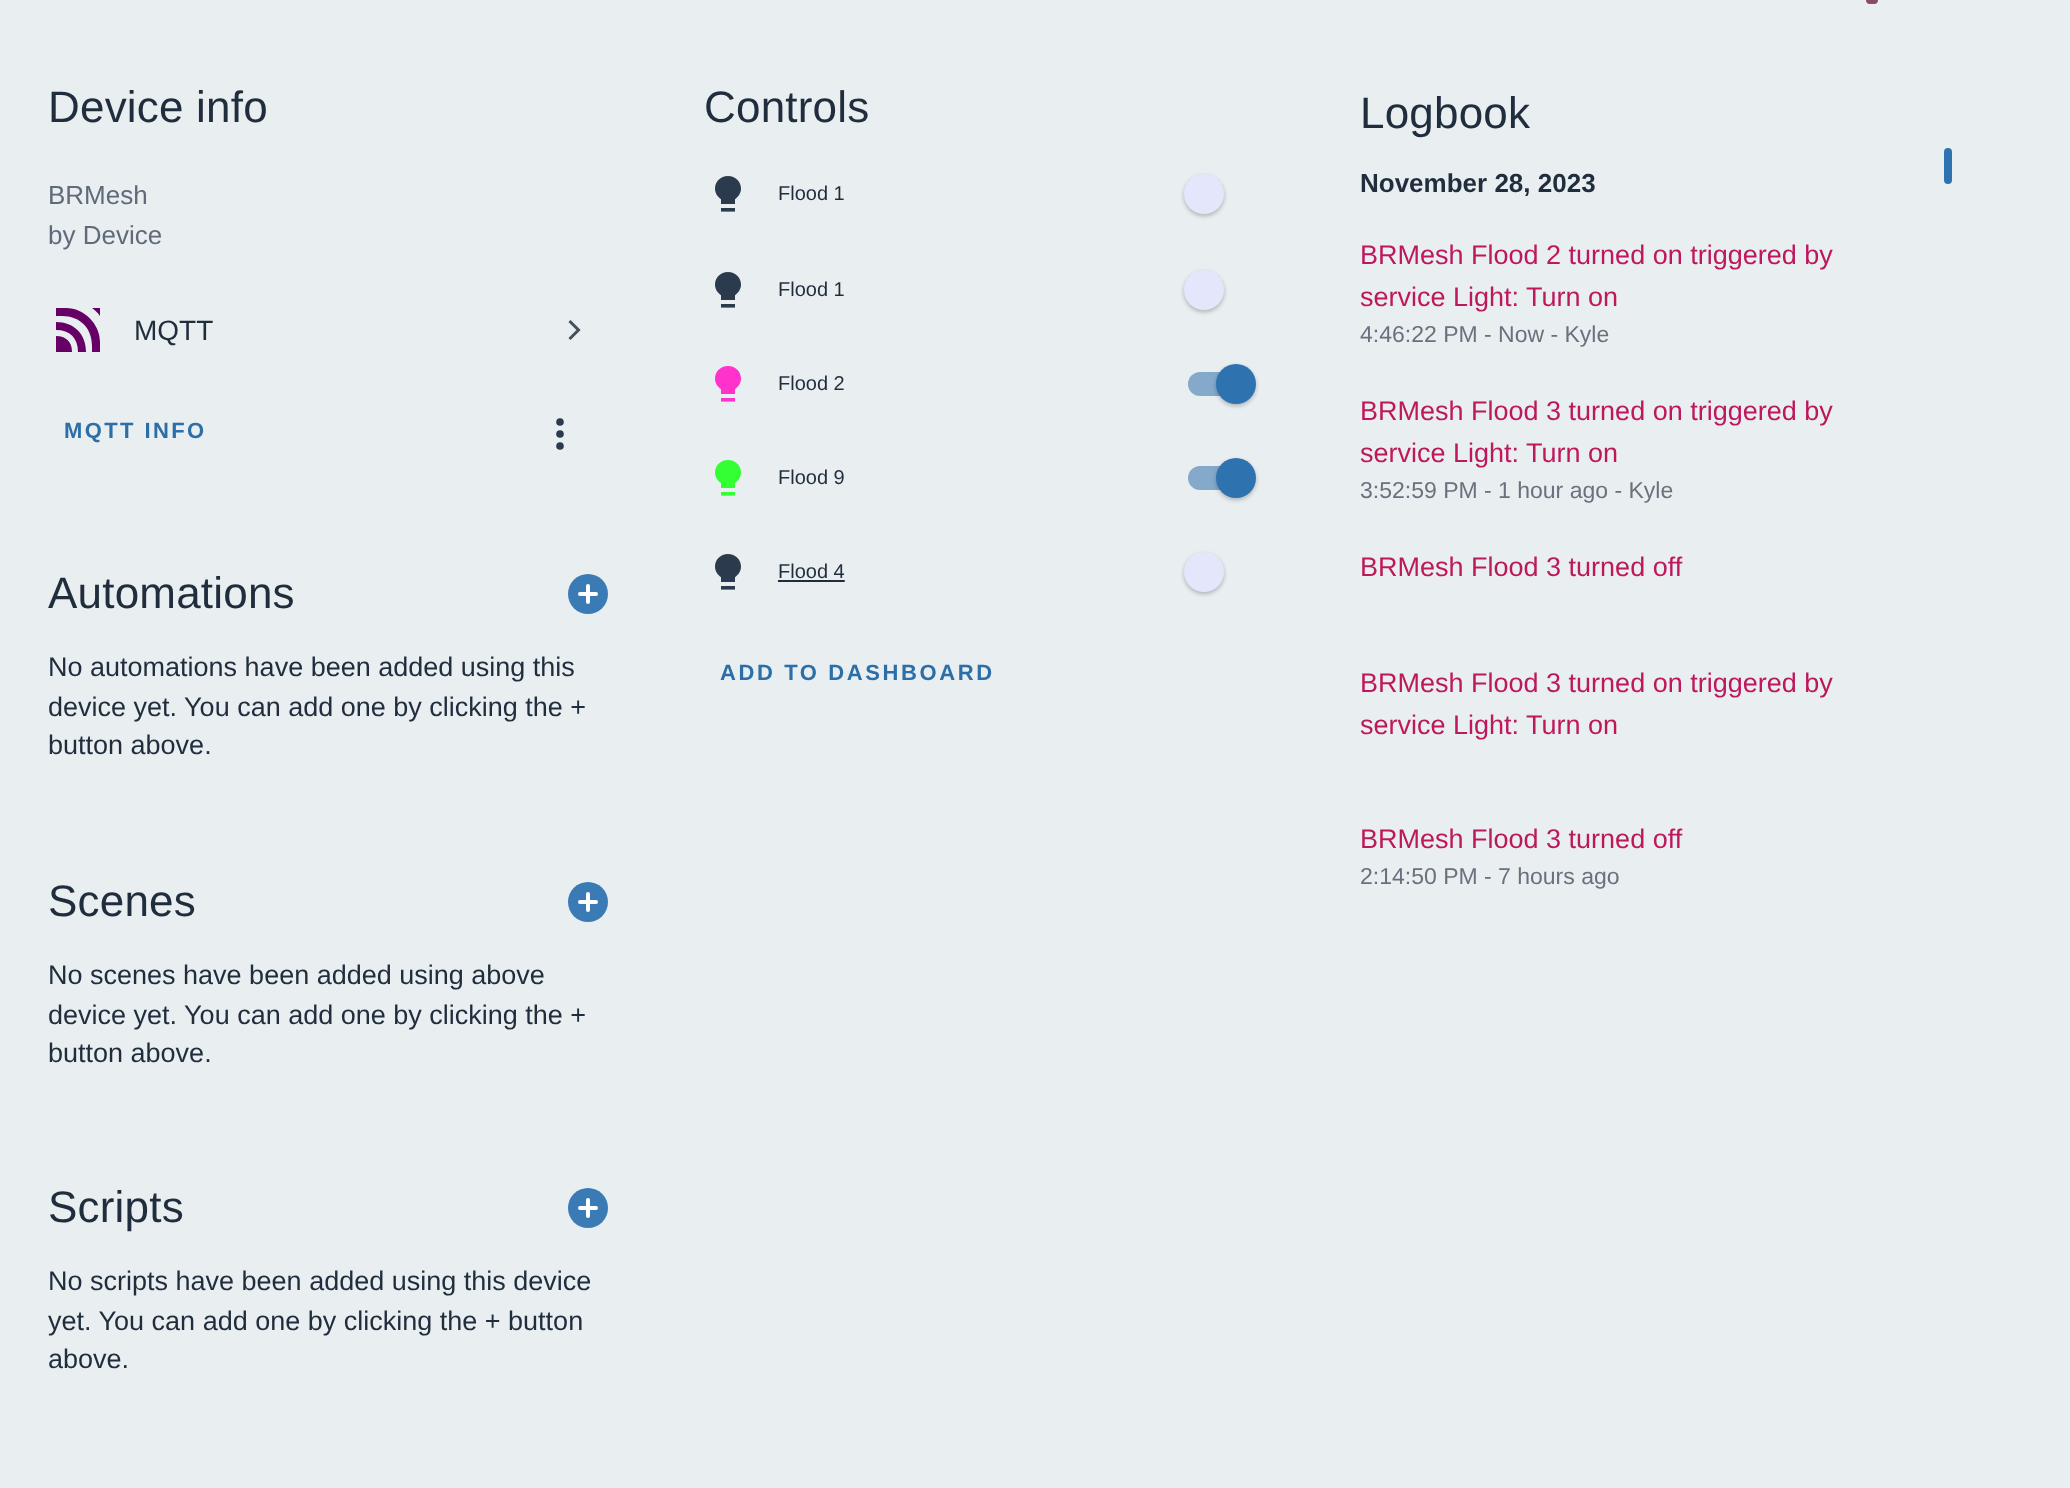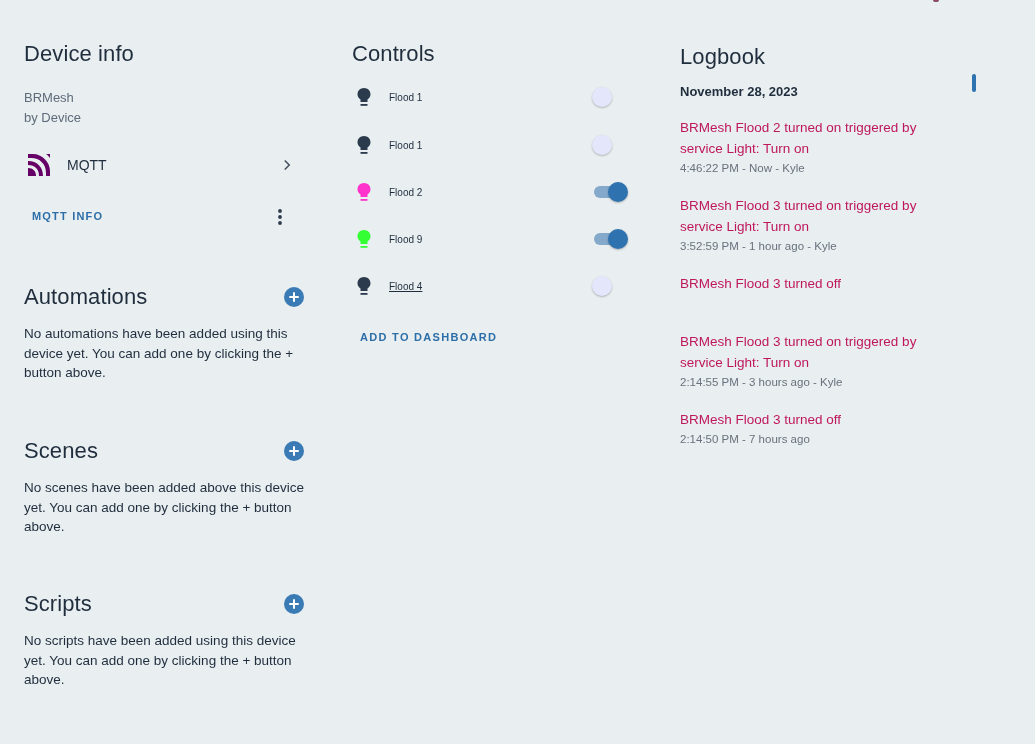--- a/index.html
+++ b/index.html
@@ -125,21 +125,21 @@
 
     <div class="section" style="top:284px;">
       <div class="h2">Automations</div>
       <div class="add-btn"></div>
       <div class="desc">No automations have been added using this device yet. You can add one by clicking the + button above.</div>
     </div>
 
     <div class="section" style="top:438px;">
       <div class="h2">Scenes</div>
       <div class="add-btn"></div>
-      <div class="desc">No scenes have been added above this device yet. You can add one by clicking the + button above.</div>
+      <div class="desc">No scenes have been added using above device yet. You can add one by clicking the + button above.</div>
     </div>
 
     <div class="section" style="top:591px;">
       <div class="h2">Scripts</div>
       <div class="add-btn"></div>
       <div class="desc">No scripts have been added using this device yet. You can add one by clicking the + button above.</div>
     </div>
   </div>
 
   <div class="col2">
@@ -215,21 +215,20 @@
         </div>
         <div class="log-entry" style="top: 195px;">
           <div class="log-msg">BRMesh Flood 3 turned on triggered by service Light: Turn on</div>
           <div class="log-meta">3:52:59 PM - 1 hour ago - Kyle</div>
         </div>
         <div class="log-entry" style="top: 273px;">
           <div class="log-msg">BRMesh Flood 3 turned off</div>
         </div>
         <div class="log-entry" style="top: 331px;">
           <div class="log-msg">BRMesh Flood 3 turned on triggered by service Light: Turn on</div>
-          <div class="log-meta">2:14:55 PM - 3 hours ago - Kyle</div>
         </div>
         <div class="log-entry" style="top: 409px;">
           <div class="log-msg">BRMesh Flood 3 turned off</div>
           <div class="log-meta">2:14:50 PM - 7 hours ago</div>
         </div>
       </div>
   </div>
 </div>
 
 </body></html>

